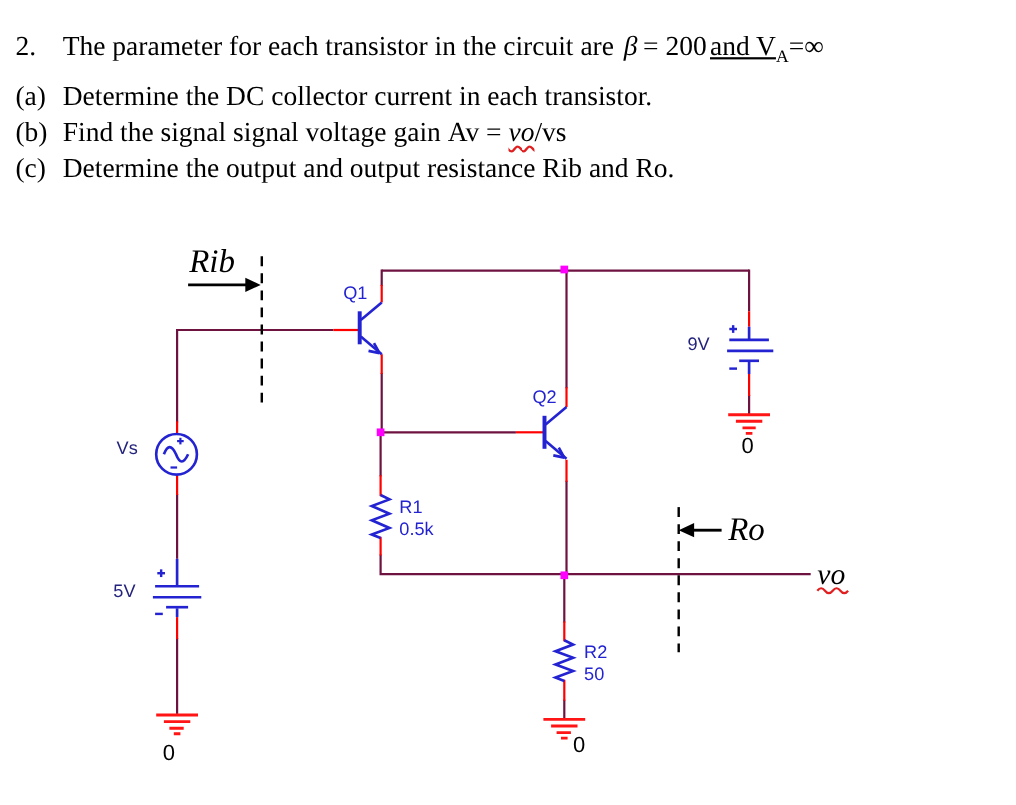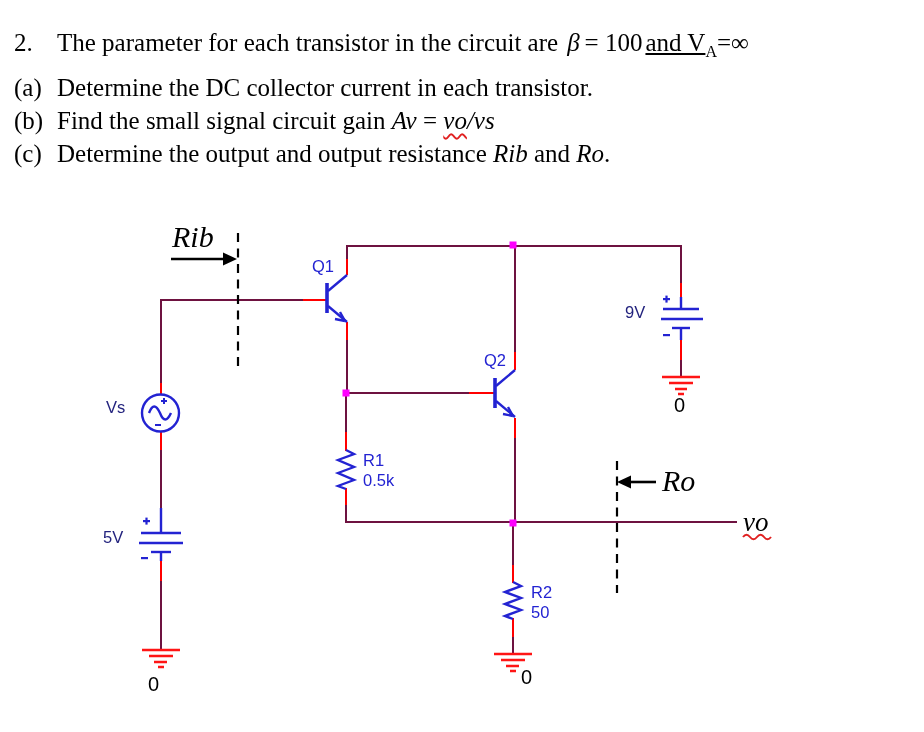--- a/index.html
+++ b/index.html
@@ -3,21 +3,21 @@
 <meta charset="utf-8">
 <style>
   html,body{margin:0;padding:0;background:#fff;}
   #page{position:relative;width:924px;height:732px;background:#ffffff;overflow:hidden;
         font-family:"Liberation Serif",serif;color:#000;}
   
   .problem{position:absolute;left:14px;top:26px;width:900px;font-size:25px;line-height:33px;}
   .prow{display:flex;align-items:baseline;}
   .prow.first{margin-bottom:12px;}
   .plabel{flex:0 0 43px;}
-  .ital{font-style:italic;}
+  .ital{}
   .beta{font-style:italic;margin:0 5px 0 9px;}
   .mid{margin-left:3px;text-decoration:underline;}
   sub.va{font-size:16px;line-height:0;}
   .wavy{font-style:italic;text-decoration:underline;text-decoration-style:wavy;
         text-decoration-color:var(--squiggle,#e02020);text-decoration-thickness:2px;text-underline-offset:4px;}
   
   svg{position:absolute;left:0;top:0;}
   .wire{stroke:var(--wire,#6e1240);stroke-width:2;fill:none;}
   .pin{stroke:var(--pin,#ff0000);stroke-width:2;fill:none;}
   .dev{stroke:var(--device,#2323d2);stroke-width:2.4;fill:none;}
@@ -38,31 +38,31 @@
 </style>
 </head>
 <body>
 
 <div id="page">
 
   <div class="problem">
     <div class="prow first">
       <span class="plabel">2.</span>
       <span>
-        <span>The parameter for each transistor in the circuit are</span><span class="beta">β</span><span>= 100</span><span class="mid">and V</span><sub class="va">A</sub><span>=∞</span>
+        <span>The parameter for each transistor in the circuit are</span><span class="beta">β</span><span>= 200</span><span class="mid">and V</span><sub class="va">A</sub><span>=∞</span>
       </span>
     </div>
     <div class="prow">
       <span class="plabel">(a)</span>
       <span>Determine the DC collector current in each transistor.</span>
     </div>
     <div class="prow">
       <span class="plabel">(b)</span>
       <span>
-        <span>Find the small signal circuit gain</span>&nbsp;<span class="ital">Av</span>&nbsp;<span>=</span>&nbsp;<span class="wavy">vo</span><span class="ital">/</span><span class="ital">vs</span>
+        <span>Find the signal signal voltage gain</span>&nbsp;<span class="ital">Av</span>&nbsp;<span>=</span>&nbsp;<span class="wavy">vo</span><span class="ital">/</span><span class="ital">vs</span>
       </span>
     </div>
     <div class="prow">
       <span class="plabel">(c)</span>
       <span>
         <span>Determine the output and output resistance</span>&nbsp;<span class="ital">Rib</span>&nbsp;<span>and</span>&nbsp;<span class="ital">Ro</span><span>.</span>
       </span>
     </div>
   </div>
 

